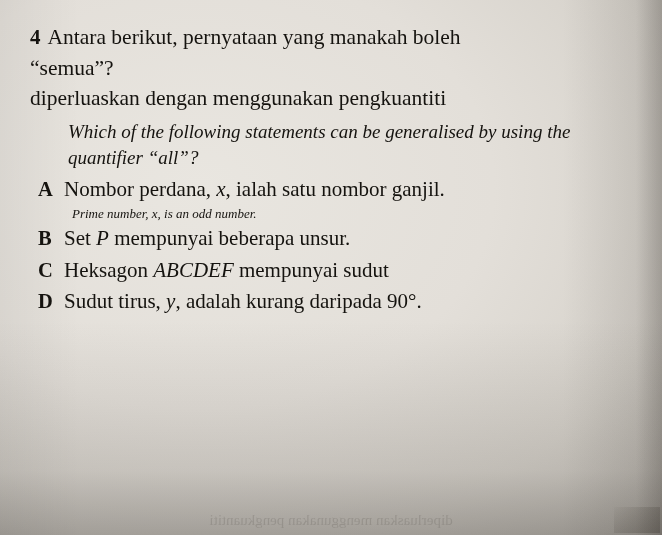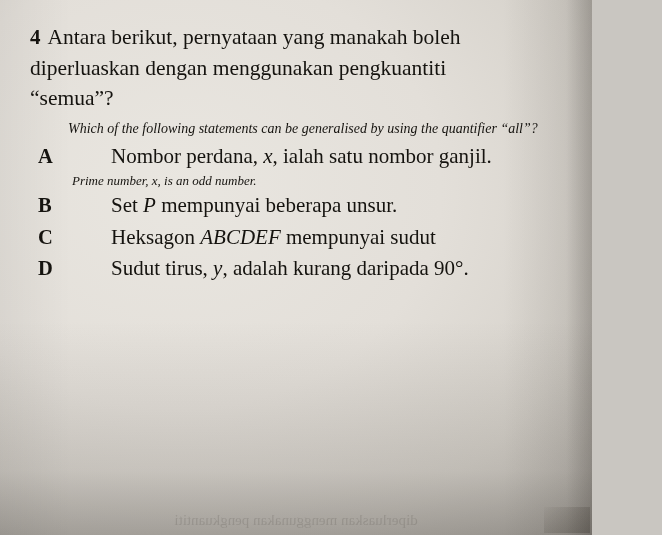--- a/index.html
+++ b/index.html
@@ -10,21 +10,21 @@
     width: 662px;
     height: 535px;
     overflow: hidden;
     background: #c9c6c1;
     font-family: "Liberation Serif", serif;
   }
 
   
   .page {
     position: relative;
-    width: 592px;
+    width: 662px;
     height: 535px;
     background:
       radial-gradient(ellipse at 30% 35%, #e9e6e0 0%, #e3dfd9 45%, #d6d2cb 75%, #c4c0b9 100%);
     overflow: hidden;
   }
   .page::after {
     
     content: "";
     position: absolute;
     inset: 0;
@@ -54,21 +54,21 @@
     text-align: justify;
     text-justify: inter-word;
   }
   .stem .hang {
     display: block;
     margin-left: 0;
   }
 
   .stem-en {
     font-style: italic;
-    font-size: 14px;
+    font-size: 19px;
     line-height: 1.38;
     margin: 5px 0 4px 38px;
   }
 
   .options {
     margin: 2px 0 0 0;
   }
 
   .opt {
     margin: 0 0 2px 0;
@@ -82,21 +82,20 @@
   }
   .opt-letter {
     font-weight: bold;
     width: 26px;
     flex: 0 0 26px;
     margin-left: 8px;
     font-size: 20.5px;
   }
   .opt-text {
     flex: 1 1 auto;
-    margin-left: 47px;
   }
   .opt-text.spread {
     display: block;
     text-align: justify;
     text-justify: inter-word;
   }
   .opt-en {
     font-style: italic;
     font-size: 13px;
     line-height: 1.36;
@@ -150,22 +149,22 @@
 </style>
 </head>
 <body>
 
 <div class="page">
 
   <div class="content">
 
     <div class="stem">
       <span class="qnum">4</span><span>Antara berikut, pernyataan yang manakah boleh</span>
+      <span class="hang">“semua”?</span>
       <span class="hang">diperluaskan dengan menggunakan pengkuantiti</span>
-      <span class="hang">“semua”?</span>
     </div>
 
     <div class="stem-en">
       Which of the following statements can be generalised
       by using the quantifier “all”?
     </div>
 
     <div class="options">
 
       <div class="opt">

